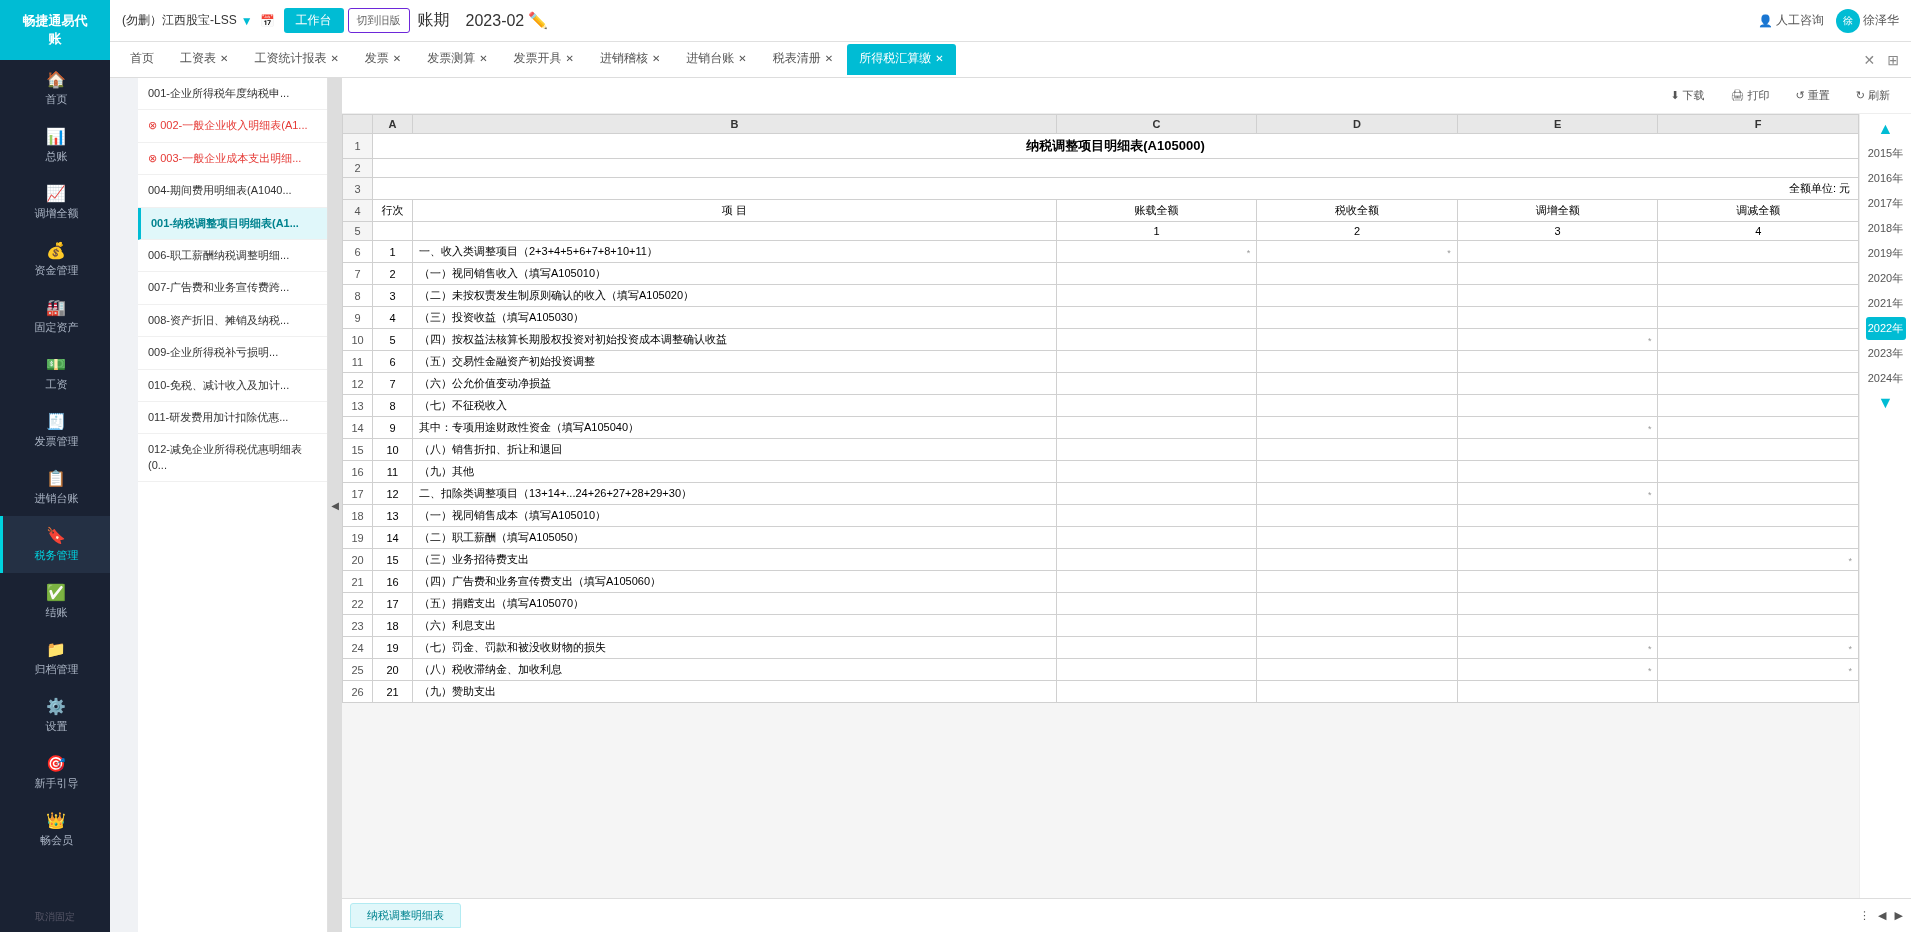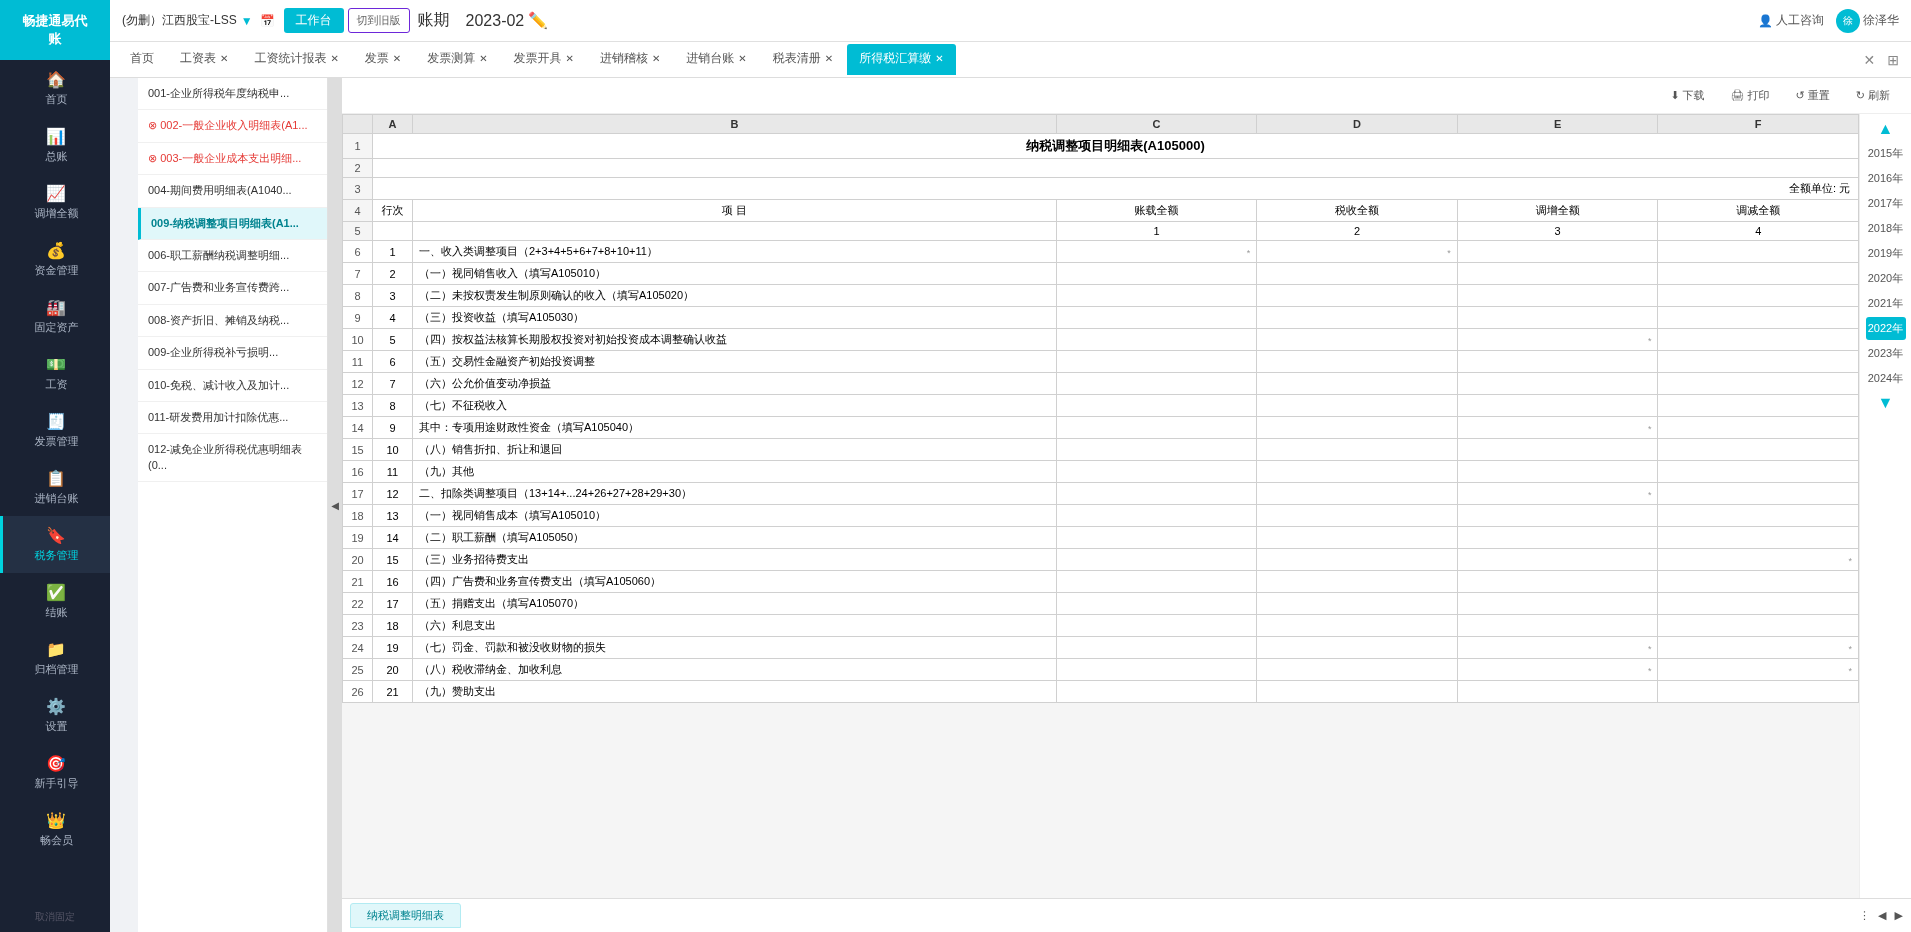--- a/index.html
+++ b/index.html
@@ -226,21 +226,21 @@
     </div>
   </div>
 
   <div class="content">
 
     <div class="left-panel" id="left-panel-container">
         <div class="left-panel-item"><span>001-企业所得税年度纳税申...</span></div>
         <div class="left-panel-item error"><span class="err-icon">⊗</span><span>002-一般企业收入明细表(A1...</span></div>
         <div class="left-panel-item error"><span class="err-icon">⊗</span><span>003-一般企业成本支出明细...</span></div>
         <div class="left-panel-item"><span>004-期间费用明细表(A1040...</span></div>
-        <div class="left-panel-item active"><span>009-纳税调整项目明细表(A1...</span></div>
+        <div class="left-panel-item active"><span>001-纳税调整项目明细表(A1...</span></div>
         <div class="left-panel-item"><span>006-职工薪酬纳税调整明细...</span></div>
         <div class="left-panel-item"><span>007-广告费和业务宣传费跨...</span></div>
         <div class="left-panel-item"><span>008-资产折旧、摊销及纳税...</span></div>
         <div class="left-panel-item"><span>009-企业所得税补亏损明...</span></div>
         <div class="left-panel-item"><span>010-免税、减计收入及加计...</span></div>
         <div class="left-panel-item"><span>011-研发费用加计扣除优惠...</span></div>
         <div class="left-panel-item"><span>012-减免企业所得税优惠明细表(0...</span></div>
       </div>
 
     <div class="collapse-btn">◀</div>

